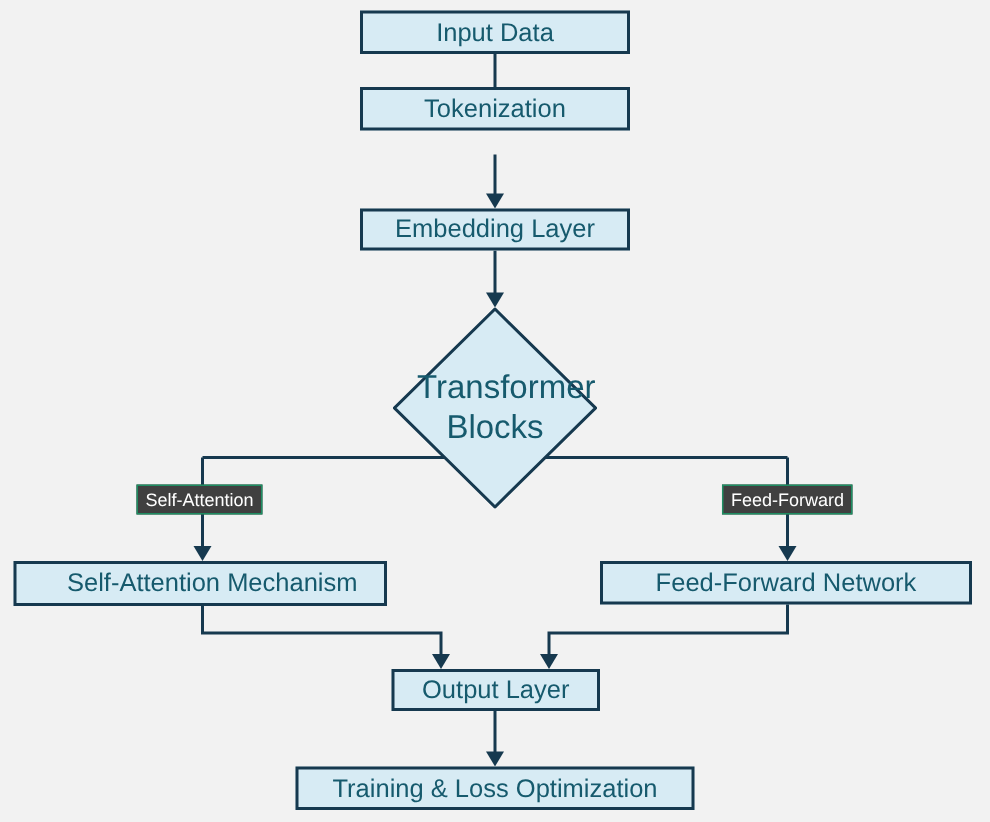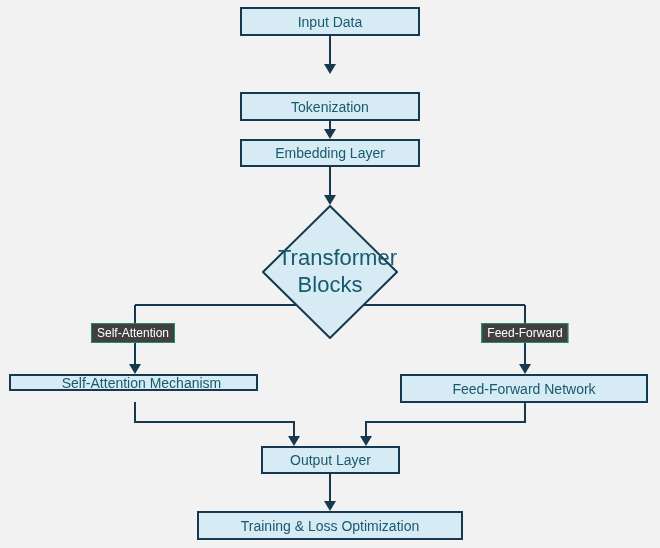--- a/index.html
+++ b/index.html
@@ -20,21 +20,21 @@
     top: 0;
     z-index: 1;
   }
   .node {
     position: absolute;
     z-index: 2;
     box-sizing: border-box;
     background: #d7ebf4;
     border: 2px solid #16394f;
     color: #165a6d;
-    font-size: 14px;
+    font-size: 17px;
     display: flex;
     align-items: center;
     justify-content: center;
     white-space: nowrap;
   }
   .diamond {
     position: absolute;
     z-index: 2;
     left: 262px;
     top: 205px;
@@ -92,40 +92,40 @@
       <polygon points="288,436 300,436 294,446"></polygon>
       <polygon points="360,436 372,436 366,446"></polygon>
       <polygon points="324,501 336,501 330,511"></polygon>
     </g>
   </svg>
 
   <div class="node" style="left:240px; top:7px; width:180px; height:29px;">
     <span>Input Data</span>
   </div>
 
-  <div class="node" style="left:240px; top:92px; width:180px; height:29px;">
+  <div class="node" style="left:240px; top:58px; width:180px; height:29px;">
     <span>Tokenization</span>
   </div>
 
   <div class="node" style="left:240px; top:139px; width:180px; height:28px;">
     <span>Embedding Layer</span>
   </div>
 
   <div class="diamond">
     <svg width="136" height="134" viewBox="0 0 136 134">
       <polygon points="68,1 135,67 68,133 1,67" fill="#d7ebf4" stroke="#16394f" stroke-width="2"></polygon>
     </svg>
     <div class="diamond-label">Transformer Blocks</div>
   </div>
 
   <div class="edge-badge" style="left:133px; top:323px;">Self-Attention</div>
 
   <div class="edge-badge" style="left:525px; top:323px;">Feed-Forward</div>
 
-  <div class="node" style="left:9px; top:374px; width:249px; height:17px;padding-left:16px;">
+  <div class="node" style="left:9px; top:374px; width:249px; height:30px;padding-left:16px;">
     <span>Self-Attention Mechanism</span>
   </div>
 
   <div class="node" style="left:261px; top:446px; width:139px; height:28px;">
     <span>Output Layer</span>
   </div>
 
   <div class="node" style="left:400px; top:374px; width:248px; height:29px;">
     <span>Feed-Forward Network</span>
   </div>

